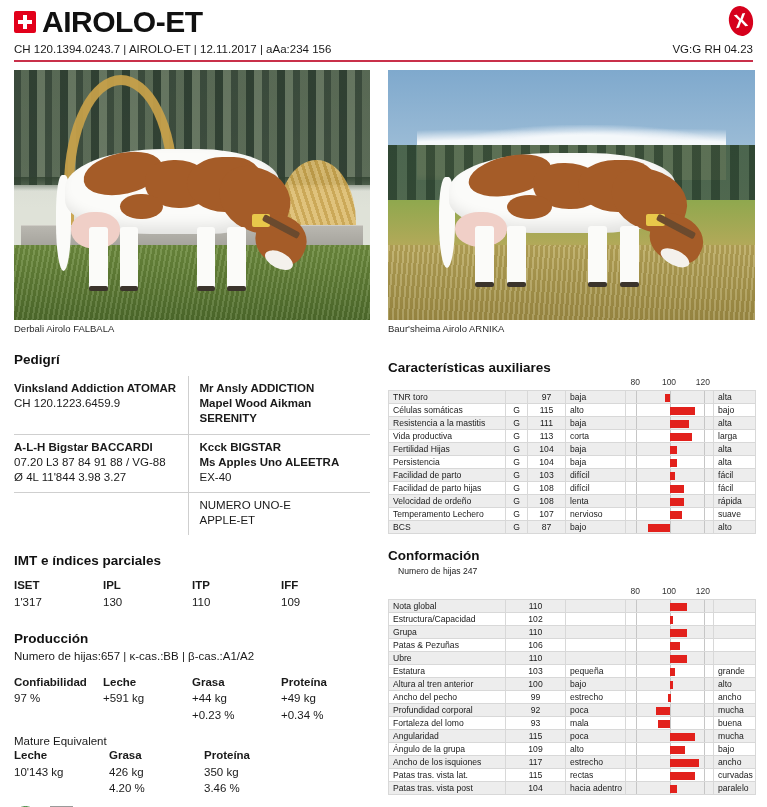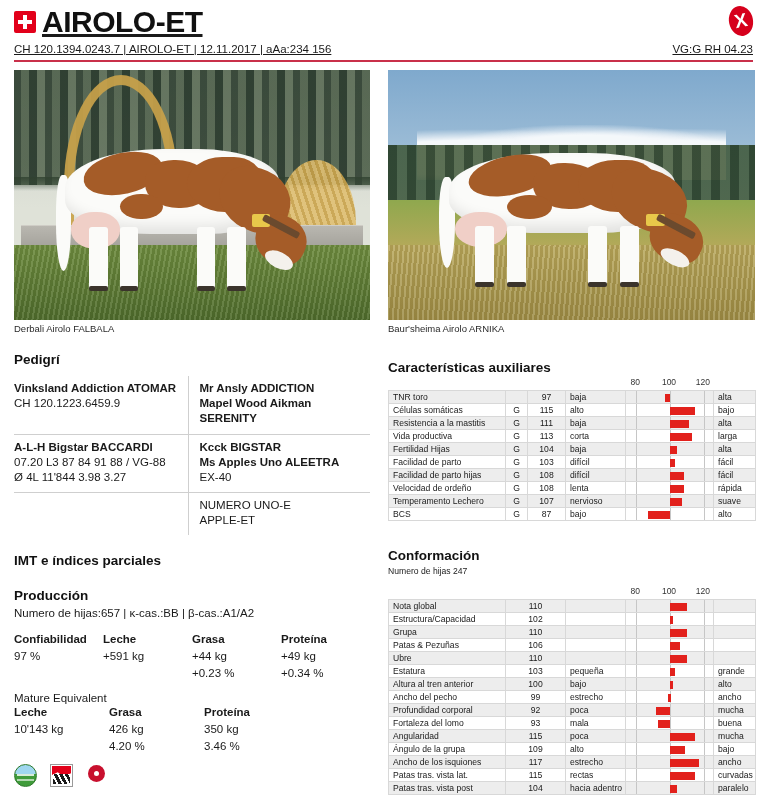--- a/index.html
+++ b/index.html
@@ -6,21 +6,21 @@
   html, body {
     width: 767px; height: 807px;
     background: #ffffff;
     font-family: "Liberation Sans", sans-serif;
     color: #1a1a1a;
     overflow: hidden;
   }
   .page { position: relative; width: 767px; height: 807px; }
 
   
-  .header { position: relative; padding: 6px 14px 0 14px; text-decoration: underline; }
+  .header { position: relative; padding: 6px 14px 0 14px; }
   .title-row { display: flex; align-items: center; gap: 6px; }
   .swiss-flag {
     width: 22px; height: 22px; background: #e2001a;
     position: relative; display: inline-block; flex: none;
     border-radius: 2px;
   }
   .swiss-flag::before, .swiss-flag::after {
     content: ""; position: absolute; background: #fff;
   }
   .swiss-flag::before { left: 9px; top: 4px; width: 4px; height: 14px; }
@@ -406,20 +406,38 @@
             <td class="c1"></td>
             <td class="c2">
               <div>NUMERO UNO-E</div>
               <div>APPLE-ET</div>
             </td>
           </tr>
         </tbody>
     </table>
 
     <h2 class="sec" style="margin-top:18px;">IMT e índices parciales</h2>
+    <div class="idx-grid">
+        <div class="idx-cell">
+          <div class="lbl">ISET</div>
+          <div>1'317</div>
+        </div>
+        <div class="idx-cell">
+          <div class="lbl">IPL</div>
+          <div>130</div>
+        </div>
+        <div class="idx-cell">
+          <div class="lbl">ITP</div>
+          <div>110</div>
+        </div>
+        <div class="idx-cell">
+          <div class="lbl">IFF</div>
+          <div>109</div>
+        </div>
+      </div>
 
     <h2 class="sec tight" style="margin-top:20px;">Producción</h2>
     <div class="sub">Numero de hijas:657 | κ-cas.:BB | β-cas.:A1/A2</div>
     <div class="prod-grid">
         <div class="prod-cell">
           <div class="lbl">Confiabilidad</div>
           <div>97 %</div>
         </div>
         <div class="prod-cell">
           <div class="lbl">Leche</div>
@@ -550,20 +568,35 @@
               <div class="barwrap">
                 <div class="grid-l" style="left: 10.1538px;"></div>
                 <div class="grid-l" style="left: 44px;"></div>
                 <div class="grid-l" style="left: 77.8462px;"></div>
                 <div class="bar" style="left: 44px; width: 6.76923px; background: rgb(226, 33, 28);"></div>
               </div>
             </td>
             <td class="c-hi">alta</td>
           </tr>
           <tr>
+            <td class="c-name">Persistencia</td>
+            <td class="c-flag">G</td>
+            <td class="c-val">104</td>
+            <td class="c-lo">baja</td>
+            <td class="c-bar">
+              <div class="barwrap">
+                <div class="grid-l" style="left: 10.1538px;"></div>
+                <div class="grid-l" style="left: 44px;"></div>
+                <div class="grid-l" style="left: 77.8462px;"></div>
+                <div class="bar" style="left: 44px; width: 6.76923px; background: rgb(226, 33, 28);"></div>
+              </div>
+            </td>
+            <td class="c-hi">alta</td>
+          </tr>
+          <tr>
             <td class="c-name">Facilidad de parto</td>
             <td class="c-flag">G</td>
             <td class="c-val">103</td>
             <td class="c-lo">difícil</td>
             <td class="c-bar">
               <div class="barwrap">
                 <div class="grid-l" style="left: 10.1538px;"></div>
                 <div class="grid-l" style="left: 44px;"></div>
                 <div class="grid-l" style="left: 77.8462px;"></div>
                 <div class="bar" style="left: 44px; width: 5.07692px; background: rgb(226, 33, 28);"></div>
@@ -630,21 +663,21 @@
               </div>
             </td>
             <td class="c-hi">alto</td>
           </tr>
         </tbody>
     </table>
   </div>
 
   <div class="right-col conf">
     <h2 class="sec tight">Conformación</h2>
-    <div class="sub" style="font-size:8.6px;margin-bottom:9px;">Numero de hijas 247</div>
+    <div class="sub" style="font-size:8.6px;margin-bottom:9px;margin-left:10px;">Numero de hijas 247</div>
     <div class="axis-row">
         <span style="left: 247.154px;">80</span>
         <span style="left: 281px;">100</span>
         <span style="left: 314.846px;">120</span>
       </div>
     <table class="trait">
       <colgroup>
         <col style="width:117px">
           <col style="width:60px">
         <col style="width:60px">

